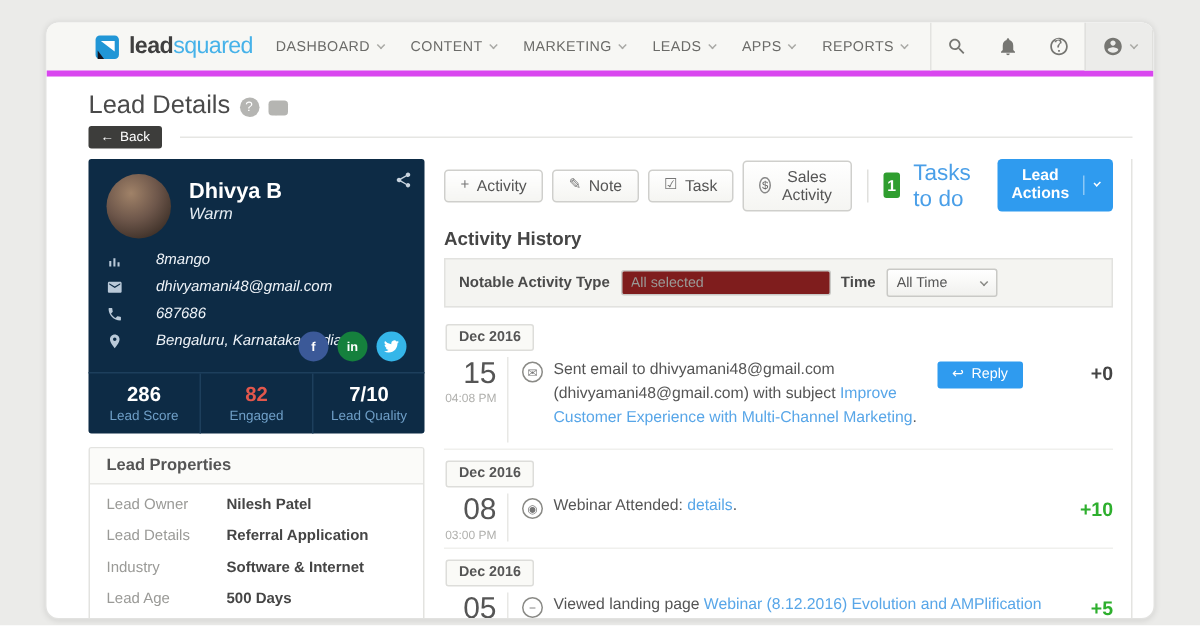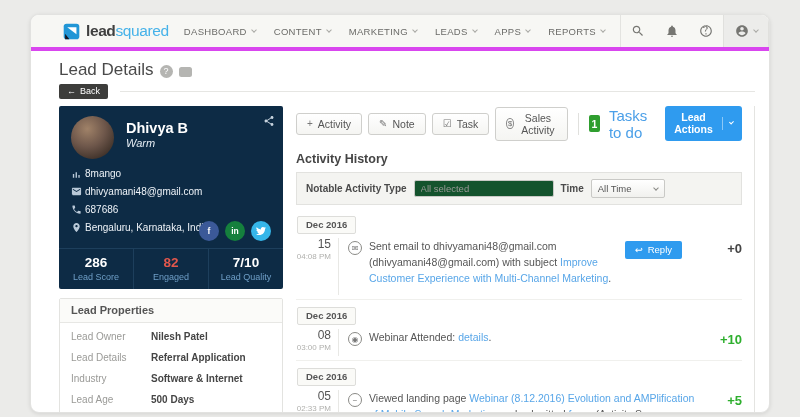--- a/index.html
+++ b/index.html
@@ -46,21 +46,21 @@
   
   .navy { background:#0d2b45; border-radius:2px; color:#fff; padding:10px 12px 0; position:relative; }
   .share-btn { position:absolute; top:7px; right:8px; cursor:pointer; }
   .share-btn svg { width:12px; height:12px; fill:#c7d3de; }
   .lead-head { display:flex; gap:12px; }
   .avatar { width:43px; height:43px; border-radius:50%; flex:none;
             background:radial-gradient(circle at 38% 30%, #a08268 0%, #6d564a 45%, #241c16 100%); }
   .lead-name { font-size:14.5px; font-weight:bold; margin-top:4px; }
   .lead-temp { font-size:11px; font-style:italic; color:#e6edf3; margin-top:1px; }
   .contacts { margin-top:9px; display:flex; flex-direction:column; gap:7px; }
-  .crow { display:flex; align-items:flex-start; gap:3px; font-size:10px; color:#eef3f8; }
+  .crow { display:flex; align-items:flex-start; gap:22px; font-size:10px; color:#eef3f8;font-style:italic; }
   .crow svg { width:11px; height:11px; fill:#b9c9d8; flex:none; }
   .social { display:flex; justify-content:flex-end; gap:6px; margin-top:-12px; padding-bottom:7px; }
   .soc { width:20px; height:20px; border-radius:50%; color:#fff; font-size:8.5px; font-weight:bold;
          display:flex; align-items:center; justify-content:center; cursor:pointer; }
   .soc svg { width:10px; height:10px; fill:#fff; }
   .stats { display:flex; border-top:1px solid #1d3f5c; margin:0 -12px; }
   .stat { flex:1; text-align:center; padding:6px 0 7px; border-left:1px solid #1d3f5c; }
   .stat:first-child { border-left:none; }
   .stat .v { font-size:13.5px; font-weight:bold; }
   .stat .l { font-size:9px; color:#6f9fc7; margin-top:2px; }
@@ -92,35 +92,35 @@
   .la-sep { width:1px; height:13px; background:rgba(255,255,255,.45); }
   .caret-w { width:4px; height:4px; border-right:1px solid #fff; border-bottom:1px solid #fff;
              transform:rotate(45deg); margin-top:-2px; }
 
   
   .ah-title { font-size:12.5px; font-weight:bold; color:#454545; margin:11px 0 6px; }
   .filter { background:#f4f4f1; border:1px solid #e2e2df; padding:6px 9px; display:flex;
             align-items:center; gap:7px; }
   .flabel { font-size:10px; font-weight:bold; color:#4a4a4a; }
   .finput { width:140px; height:17px; border:1px solid #c9c9c6; border-radius:2px; font-size:9.5px;
-            color:#9a9a97; padding:0 6px; background:#14532d; font-family:inherit; }
+            color:#9a9a97; padding:0 6px; background:#7f1d1d; font-family:inherit; }
   .fselect { width:74px; height:19px; border:1px solid #c9c9c6; border-radius:2px;
              background:linear-gradient(#fff,#f1f1ee); display:flex; align-items:center;
              justify-content:space-between; padding:0 6px; font-size:9.5px; color:#555; cursor:pointer; }
   .caret-g { width:4px; height:4px; border-right:1px solid #8a8a86; border-bottom:1px solid #8a8a86;
              transform:rotate(45deg); margin-top:-2px; }
 
   .timeline { margin-top:4px; }
   .group { padding-top:5px; }
   .group.bordered { border-top:1px solid #f0f0ed; margin-top:4px; }
   .chip { display:inline-block; border:1px solid #ddddda; background:#fafaf7; color:#555; font-size:9.5px;
           font-weight:bold; padding:2px 8px 3px; border-radius:2px; margin-left:1px; }
   .entry { display:flex; margin-top:4px; }
   .when { width:42px; flex:none; text-align:right; padding-right:7px; }
-  .day { font-size:12px; color:#555; line-height:1.1; }
+  .day { font-size:20px; color:#555; line-height:1.1; }
   .time { font-size:8px; color:#b0b0ad; margin-top:1px; }
   .ebody { flex:1; min-width:0; border-left:1px solid #e8e8e5; padding:1px 0 9px 9px; display:flex; }
   .eicon { width:14px; height:14px; flex:none; border:1px solid #8a8a86; border-radius:50%; color:#777;
            font-size:8px; display:inline-flex; align-items:center; justify-content:center;
            margin:2px 7px 0 0; }
   .etext { max-width:352px; font-size:10.5px; color:#555; line-height:1.5; }
   .etext a { color:#58a6e8; text-decoration:none; cursor:pointer; }
   .ereply { margin:2px 16px 0 12px; margin-left:auto; align-self:flex-start; background:#2f9bef;
             border:none; border-radius:2px; color:#fff; font-size:9.5px; padding:3px 10px 4px;
             display:flex; align-items:center; gap:5px; cursor:pointer; font-family:inherit; flex:none; }

